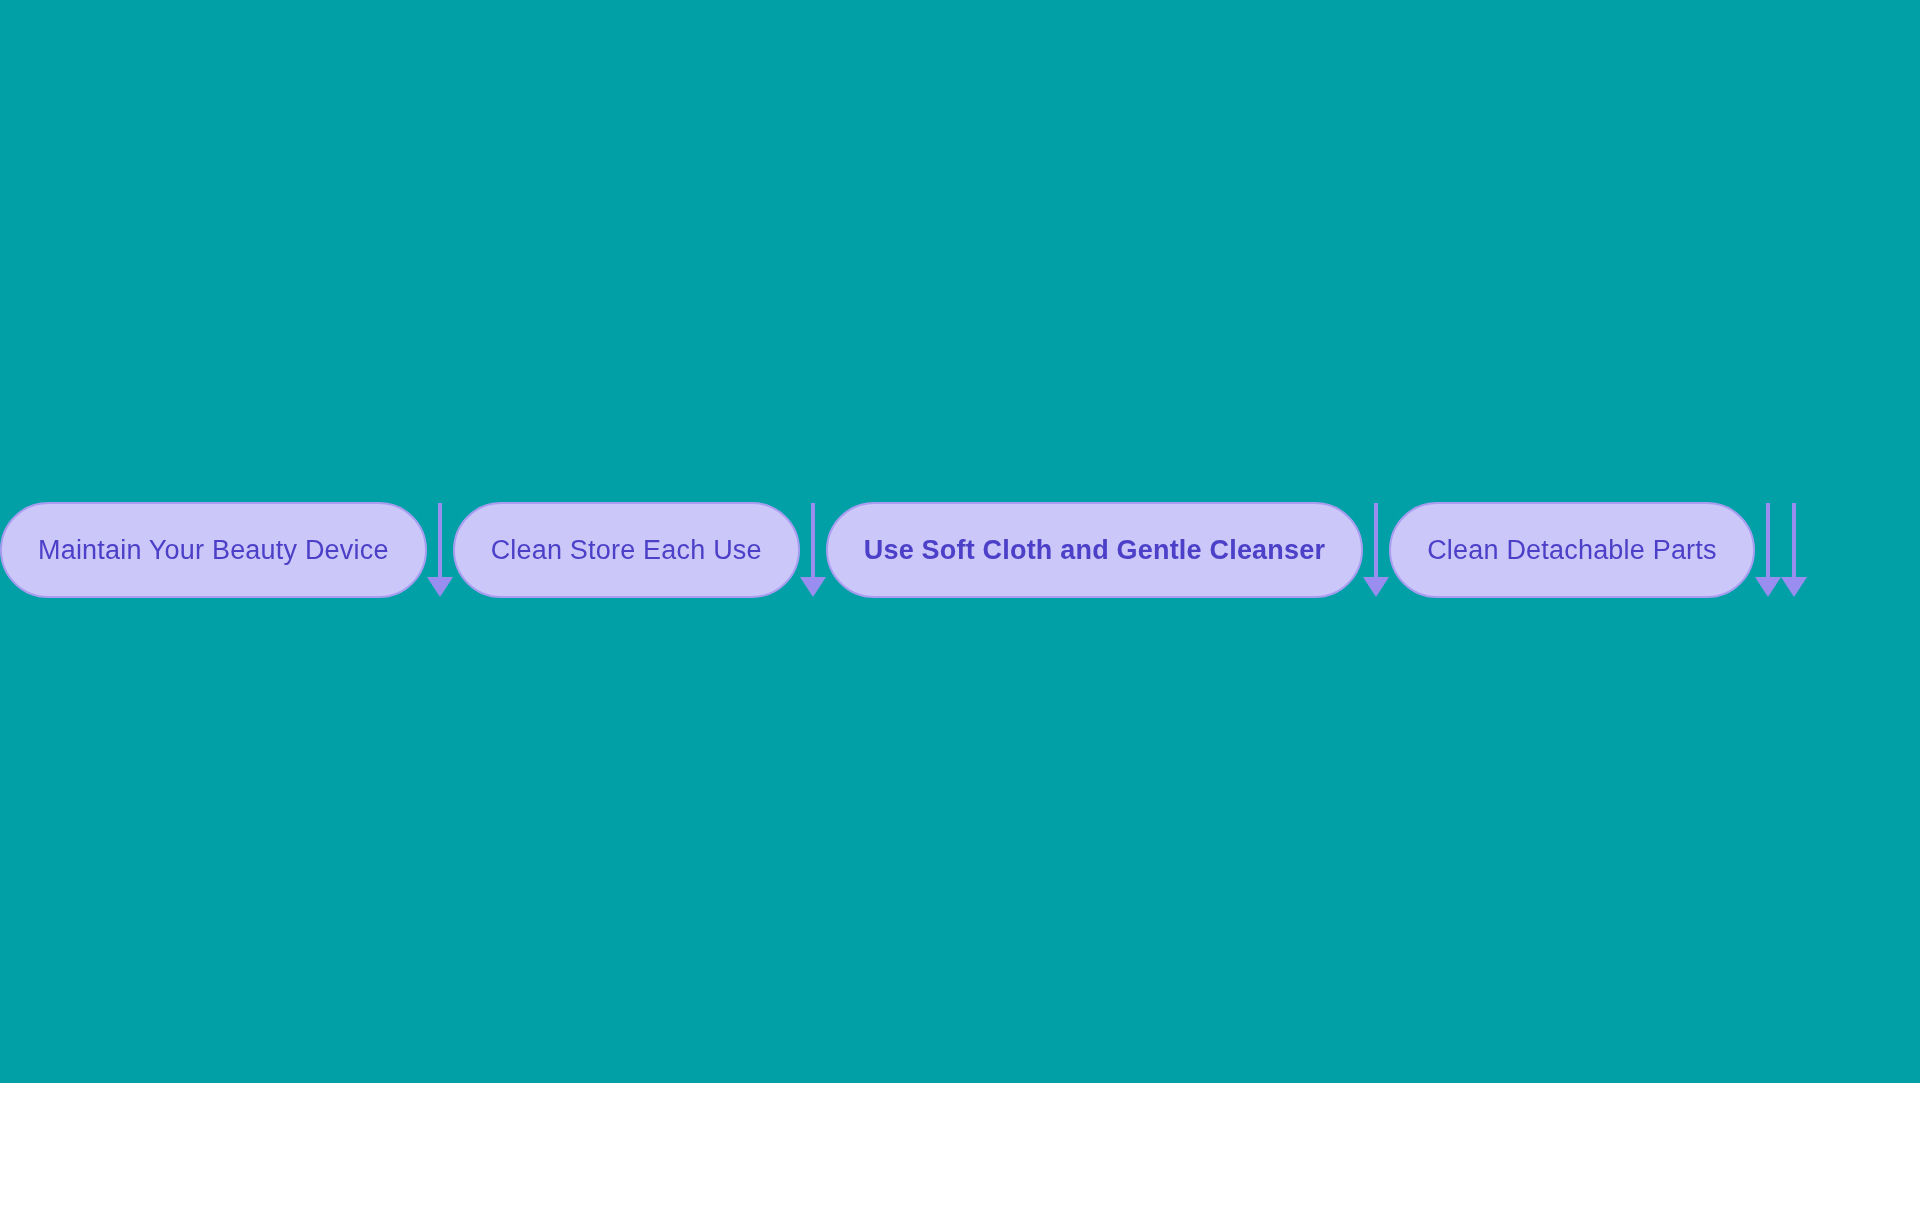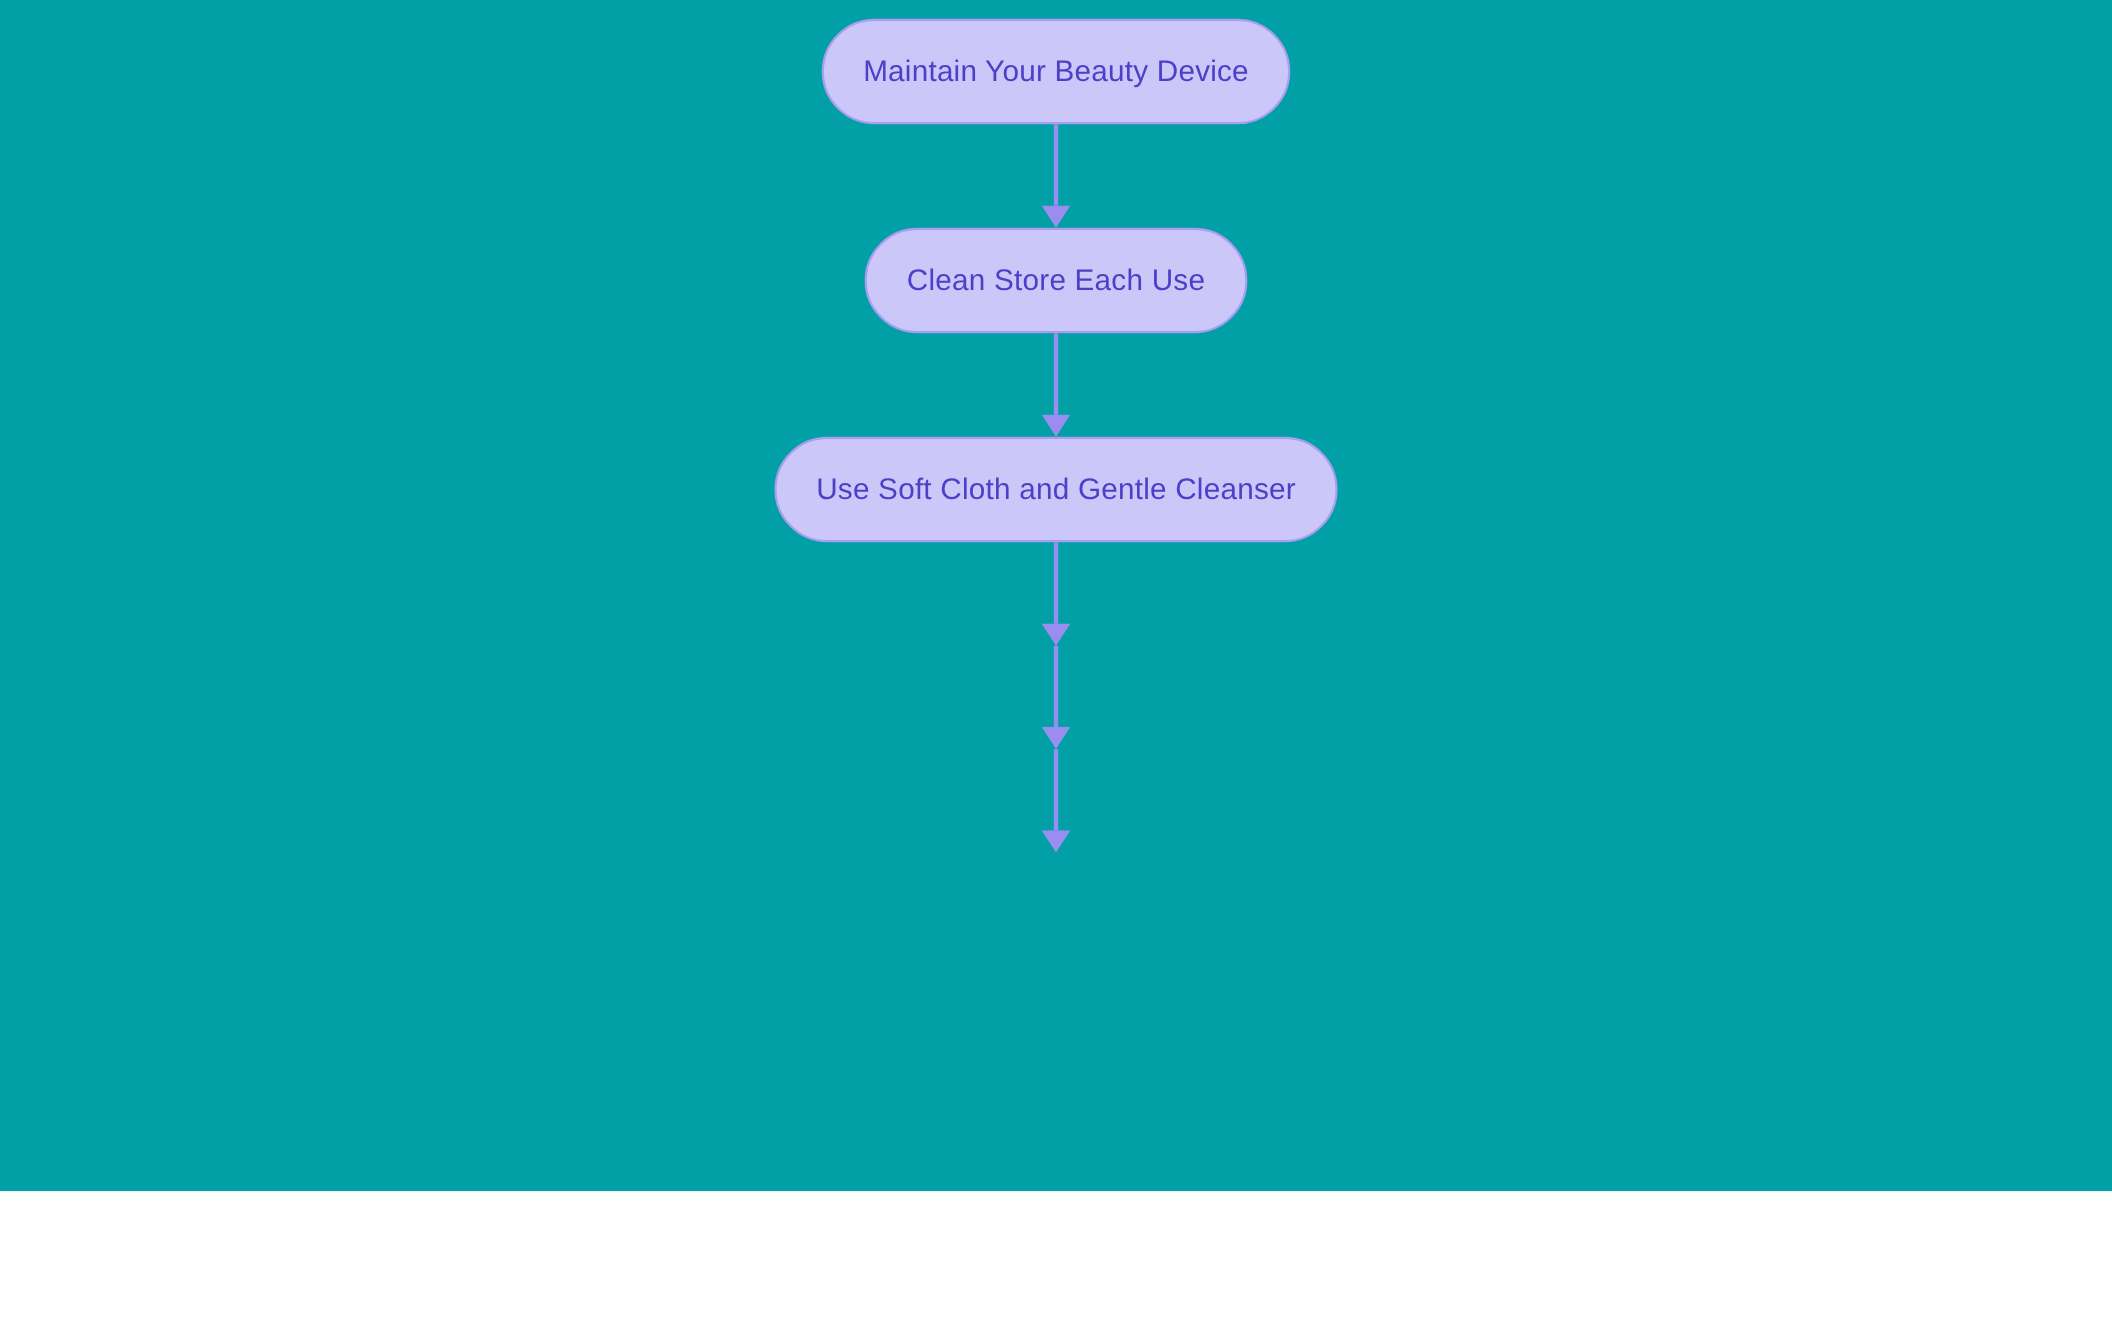--- a/index.html
+++ b/index.html
@@ -14,39 +14,38 @@
   html,body{ width:1920px; height:1215px; }
   body{
     font-family:"Liberation Sans", sans-serif;
     background: var(--page-bottom);
   }
   .canvas{
     width:1920px;
     height:1083px;
     background: var(--background);
     display:flex;
-    flex-direction:column;
     align-items:center;
     padding-top:17px;
     overflow:hidden;
   }
   .node{
     height:96px;
     border-radius:48px;
     background: var(--node-fill);
     border:2.5px solid var(--node-border);
     display:flex;
     align-items:center;
     justify-content:center;
     padding:0 36px;
     flex:0 0 auto;
   }
   .n1{ min-width:402px; }
   .n2{ min-width:316px; }
-  .n3{ min-width:480px; }
+  .n3{ min-width:480px;font-weight:bold; }
   .n4{ min-width:344px; }
   .n5{ min-width:340px; }
   .n6{ min-width:352px; }
   .node-label{
     color: var(--node-text);
     font-size:27px;
     white-space:nowrap;
     letter-spacing:0.2px;
   }
   .arrow{
@@ -100,20 +99,23 @@
 
     <div class="node n3">
       <span class="node-label">Use Soft Cloth and Gentle Cleanser</span>
     </div>
 
     <div class="arrow">
       <div class="arrow-line"></div>
       <div class="arrow-head"></div>
     </div>
 
+    <div class="node n4">
+      <span class="node-label">Clean Detachable Parts</span>
+    </div>
 
     <div class="arrow">
       <div class="arrow-line"></div>
       <div class="arrow-head"></div>
     </div>
 
 
     <div class="arrow">
       <div class="arrow-line"></div>
       <div class="arrow-head"></div>

